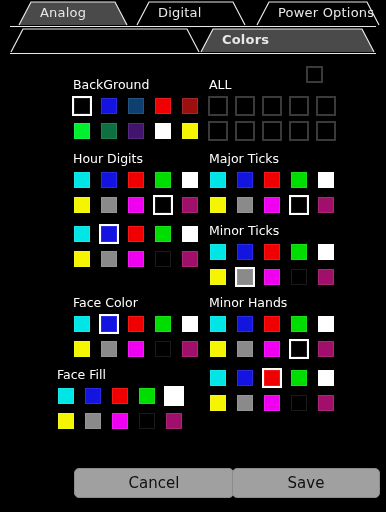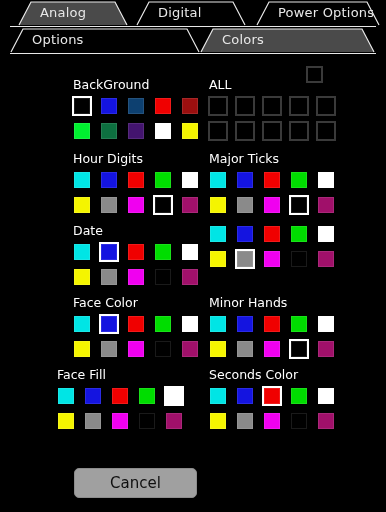--- a/index.html
+++ b/index.html
@@ -127,21 +127,21 @@
     border-radius: 5px;
     background: #a0a0a0;
     border: 1px solid #8c8c8c;
     color: #101010;
     font-size: 15px;
     line-height: 29px;
     text-align: center;
     box-sizing: border-box;
     font-family: "DejaVu Sans", sans-serif;
   }
-  #cancel-btn { left: 74px; width: 123px; }
+  #cancel-btn { left: 74px; width: 160px; }
   #save-btn   { left: 232px; width: 148px; }
 </style>
 </head>
 <body>
 
 <div class="tabrow" id="tabrow-primary">
     <div class="tab" style="left: 18px; width: 110px;">
       <svg class="tab-shape" viewBox="0 0 110 26" preserveAspectRatio="none" width="110" height="26">
         <path d="M 1 25 L 13 2 L 97 2 L 109 25" fill="#4a4a4a" stroke="#e8e8e8" stroke-width="1.2"></path>
       </svg>
@@ -160,23 +160,22 @@
       <span class="tab-label">Power Options</span>
     </div>
     <div class="baseline"></div>
   </div>
 
 <div class="tabrow" id="tabrow-secondary">
     <div class="tab" style="left: 10px; width: 190px;">
       <svg class="tab-shape" viewBox="0 0 190 26" preserveAspectRatio="none" width="190" height="26">
         <path d="M 1 25 L 13 2 L 177 2 L 189 25" fill="none" stroke="#e8e8e8" stroke-width="1.2"></path>
       </svg>
-      <span class="tab-label">Options</span>
-    </div>
-    <div class="tab" style="left: 200px; width: 175px;">
+    </div>
+    <div class="tab" style="left: 200px; width: 175px; font-weight: bold;">
       <svg class="tab-shape" viewBox="0 0 175 26" preserveAspectRatio="none" width="175" height="26">
         <path d="M 1 25 L 13 2 L 162 2 L 174 25" fill="#4a4a4a" stroke="#e8e8e8" stroke-width="1.2"></path>
       </svg>
       <span class="tab-label">Colors</span>
     </div>
     <div class="baseline"></div>
   </div>
 
 <div class="panel" id="color-panel">
     <div class="group" style="left: 72px; top: 16px;">
@@ -322,21 +321,20 @@
         </div>
         <div class="swatch sel">
           <div class="fill" style="background: rgb(0, 0, 0);"></div>
         </div>
         <div class="swatch">
           <div class="fill" style="background: rgb(160, 16, 106);"></div>
         </div>
       </div>
     </div>
     <div class="group" style="left: 72px; top: 162px;">
-      <div class="group-title">Date</div>
       <div class="swatch-row">
         <div class="swatch">
           <div class="fill" style="background: rgb(0, 229, 229);"></div>
         </div>
         <div class="swatch sel">
           <div class="fill" style="background: rgb(20, 20, 224);"></div>
         </div>
         <div class="swatch">
           <div class="fill" style="background: rgb(240, 0, 0);"></div>
         </div>
@@ -359,20 +357,21 @@
         </div>
         <div class="swatch">
           <div class="fill" style="background: rgb(0, 0, 0);"></div>
         </div>
         <div class="swatch">
           <div class="fill" style="background: rgb(160, 16, 106);"></div>
         </div>
       </div>
     </div>
     <div class="group" style="left: 208px; top: 162px;">
+      <div class="group-title">Minor Ticks</div>
       <div class="swatch-row">
         <div class="swatch">
           <div class="fill" style="background: rgb(0, 229, 229);"></div>
         </div>
         <div class="swatch">
           <div class="fill" style="background: rgb(20, 20, 224);"></div>
         </div>
         <div class="swatch">
           <div class="fill" style="background: rgb(240, 0, 0);"></div>
         </div>
@@ -506,21 +505,20 @@
         </div>
         <div class="swatch">
           <div class="fill" style="background: rgb(0, 0, 0);"></div>
         </div>
         <div class="swatch">
           <div class="fill" style="background: rgb(160, 16, 106);"></div>
         </div>
       </div>
     </div>
     <div class="group" style="left: 208px; top: 306px;">
-      <div class="group-title">Seconds Color</div>
       <div class="swatch-row">
         <div class="swatch">
           <div class="fill" style="background: rgb(0, 229, 229);"></div>
         </div>
         <div class="swatch">
           <div class="fill" style="background: rgb(20, 20, 224);"></div>
         </div>
         <div class="swatch sel">
           <div class="fill" style="background: rgb(240, 0, 0);"></div>
         </div>
@@ -546,13 +544,14 @@
         </div>
         <div class="swatch">
           <div class="fill" style="background: rgb(160, 16, 106);"></div>
         </div>
       </div>
     </div>
   </div>
 
 <div class="buttonbar">
   <div class="btn" id="cancel-btn">Cancel</div>
+  <div class="btn" id="save-btn">Save</div>
 </div>
 
 </body></html>

